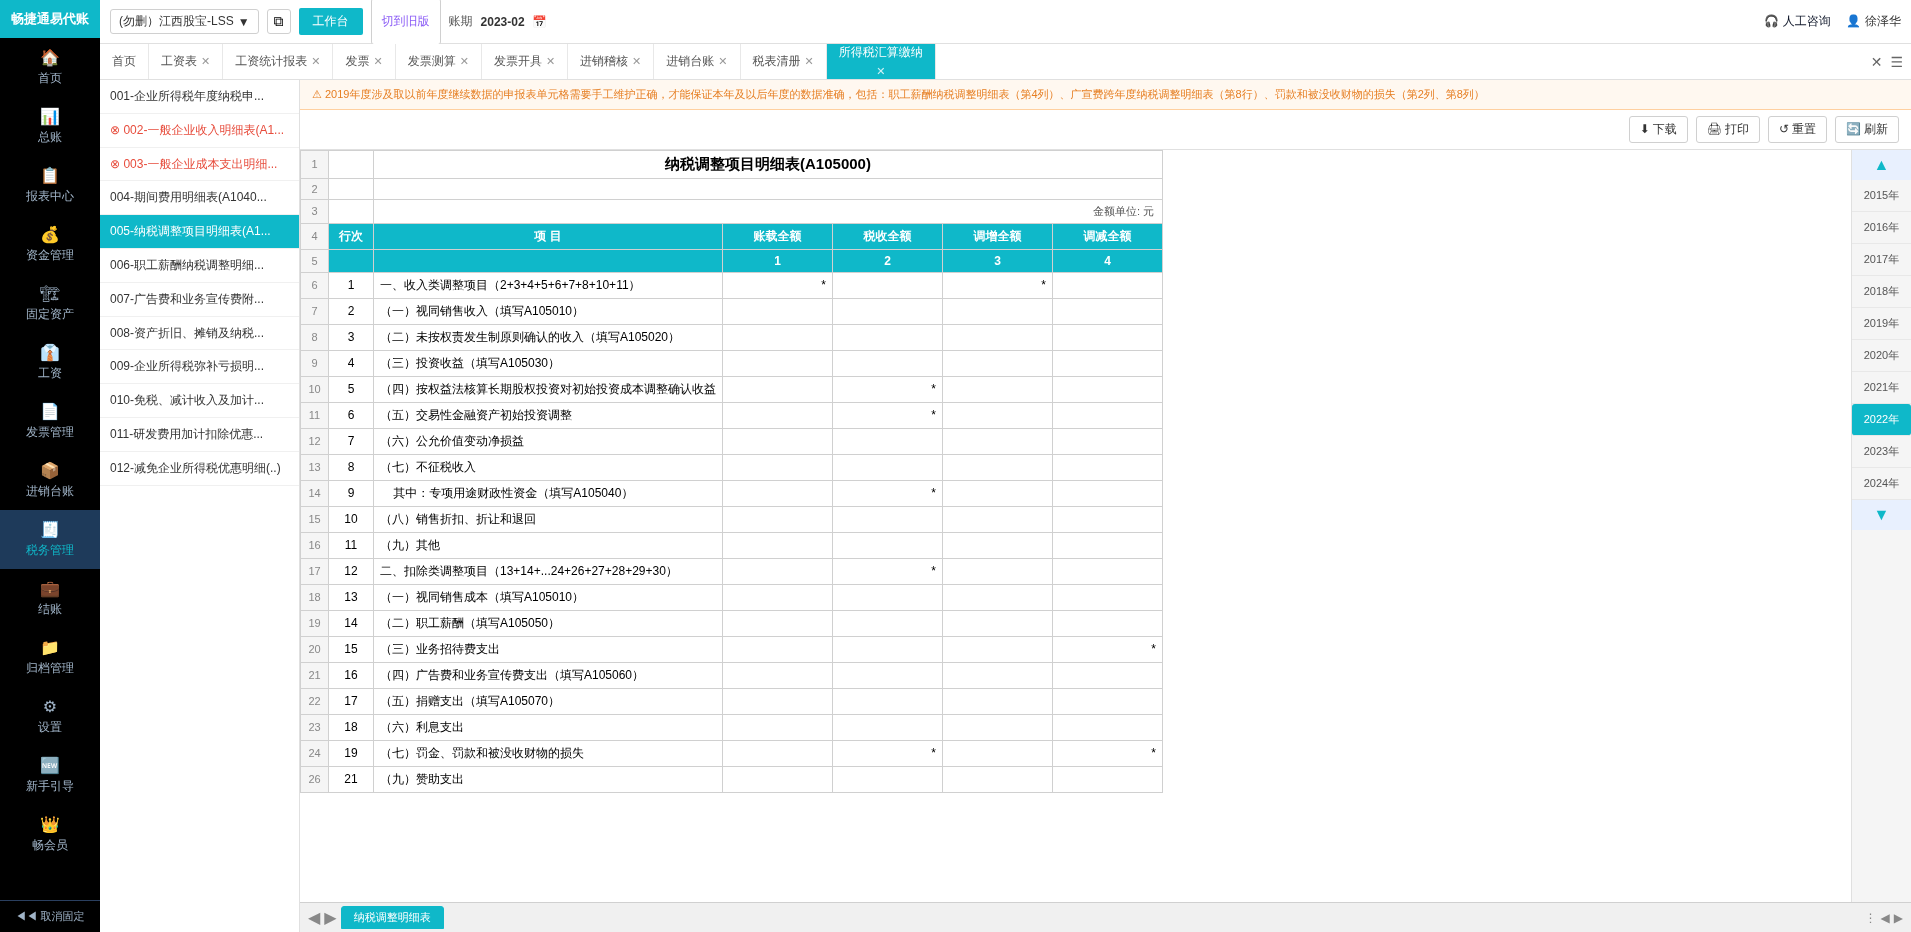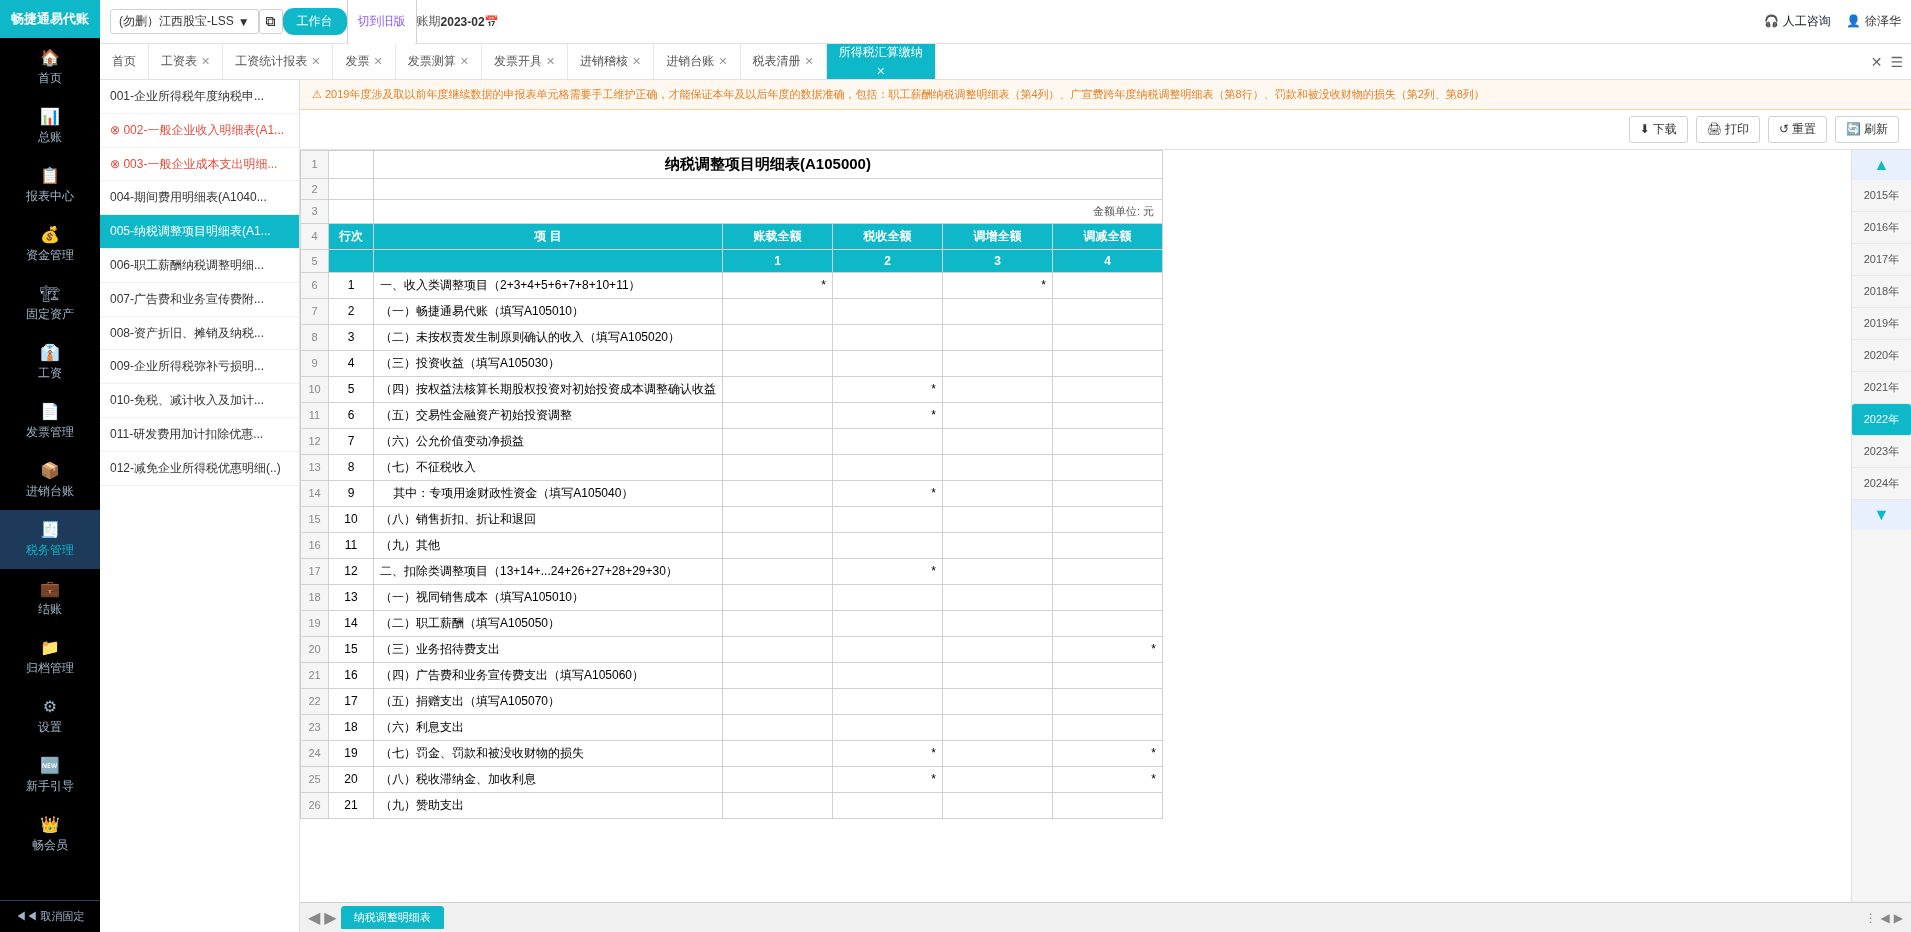--- a/index.html
+++ b/index.html
@@ -59,20 +59,21 @@
 
     
     .topbar {
       background: white;
       height: 44px;
       display: flex;
       align-items: center;
       padding: 0 10px;
       border-bottom: 1px solid #e0e0e0;
       flex-shrink: 0;
+      gap: 8px;
     }
     .topbar-company {
       display: flex;
       align-items: center;
       gap: 4px;
       background: white;
       border: 1px solid #d0d0d0;
       border-radius: 3px;
       padding: 3px 8px;
       font-size: 12px;
@@ -83,21 +84,21 @@
       background: white;
       border-radius: 3px;
       padding: 3px 6px;
       cursor: pointer;
       font-size: 14px;
     }
     .btn-workbench {
       background: #0fb8c9;
       color: white;
       border: none;
-      border-radius: 11px;
+      border-radius: 2px;
       padding: 5px 14px;
       cursor: pointer;
       font-size: 12px;
     }
     .btn-old {
       background: white;
       color: #8b5cf6;
       border: 1px solid #d0d0d0;
       border-radius: 3px;
       padding: 14px 10px;
@@ -597,21 +598,21 @@
               <td class="num-cell">1</td>
               <td class="label-cell">一、收入类调整项目（2+3+4+5+6+7+8+10+11）</td>
               <td class="data-cell">*</td>
               <td class="data-cell"></td>
               <td class="data-cell">*</td>
               <td class="data-cell"></td>
             </tr>
             <tr>
               <td class="row-num">7</td>
               <td class="num-cell">2</td>
-              <td class="label-cell">（一）畅捷通易代账（填写A105010）</td>
+              <td class="label-cell">（一）视同销售收入（填写A105010）</td>
               <td class="data-cell"></td>
               <td class="data-cell"></td>
               <td class="data-cell"></td>
               <td class="data-cell"></td>
             </tr>
             <tr>
               <td class="row-num">8</td>
               <td class="num-cell">3</td>
               <td class="label-cell">（二）未按权责发生制原则确认的收入（填写A105020）</td>
               <td class="data-cell"></td>
@@ -751,29 +752,20 @@
               <td class="label-cell">（六）利息支出</td>
               <td class="data-cell"></td>
               <td class="data-cell"></td>
               <td class="data-cell"></td>
               <td class="data-cell"></td>
             </tr>
             <tr>
               <td class="row-num">24</td>
               <td class="num-cell">19</td>
               <td class="label-cell">（七）罚金、罚款和被没收财物的损失</td>
-              <td class="data-cell"></td>
-              <td class="data-cell">*</td>
-              <td class="data-cell"></td>
-              <td class="data-cell">*</td>
-            </tr>
-            <tr>
-              <td class="row-num">25</td>
-              <td class="num-cell">20</td>
-              <td class="label-cell">（八）税收滞纳金、加收利息</td>
               <td class="data-cell"></td>
               <td class="data-cell">*</td>
               <td class="data-cell"></td>
               <td class="data-cell">*</td>
             </tr>
             <tr>
               <td class="row-num">26</td>
               <td class="num-cell">21</td>
               <td class="label-cell">（九）赞助支出</td>
               <td class="data-cell"></td>

